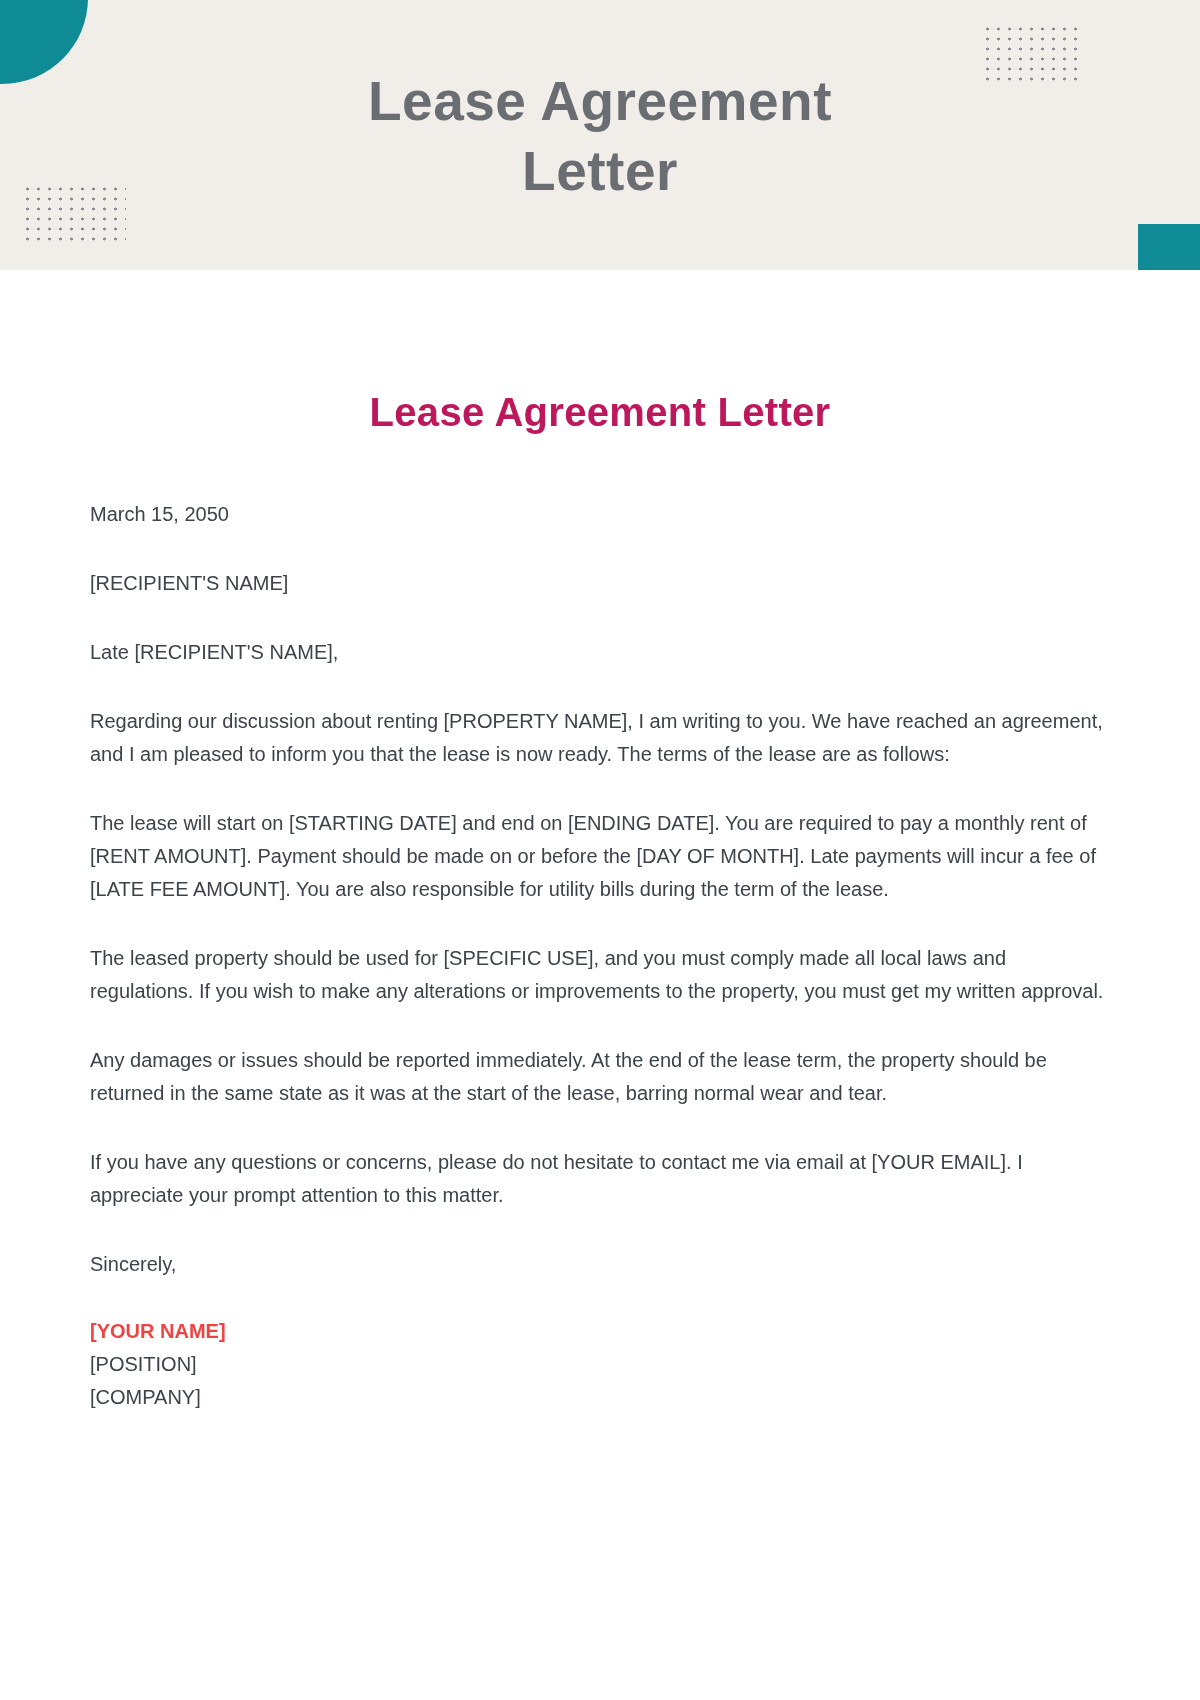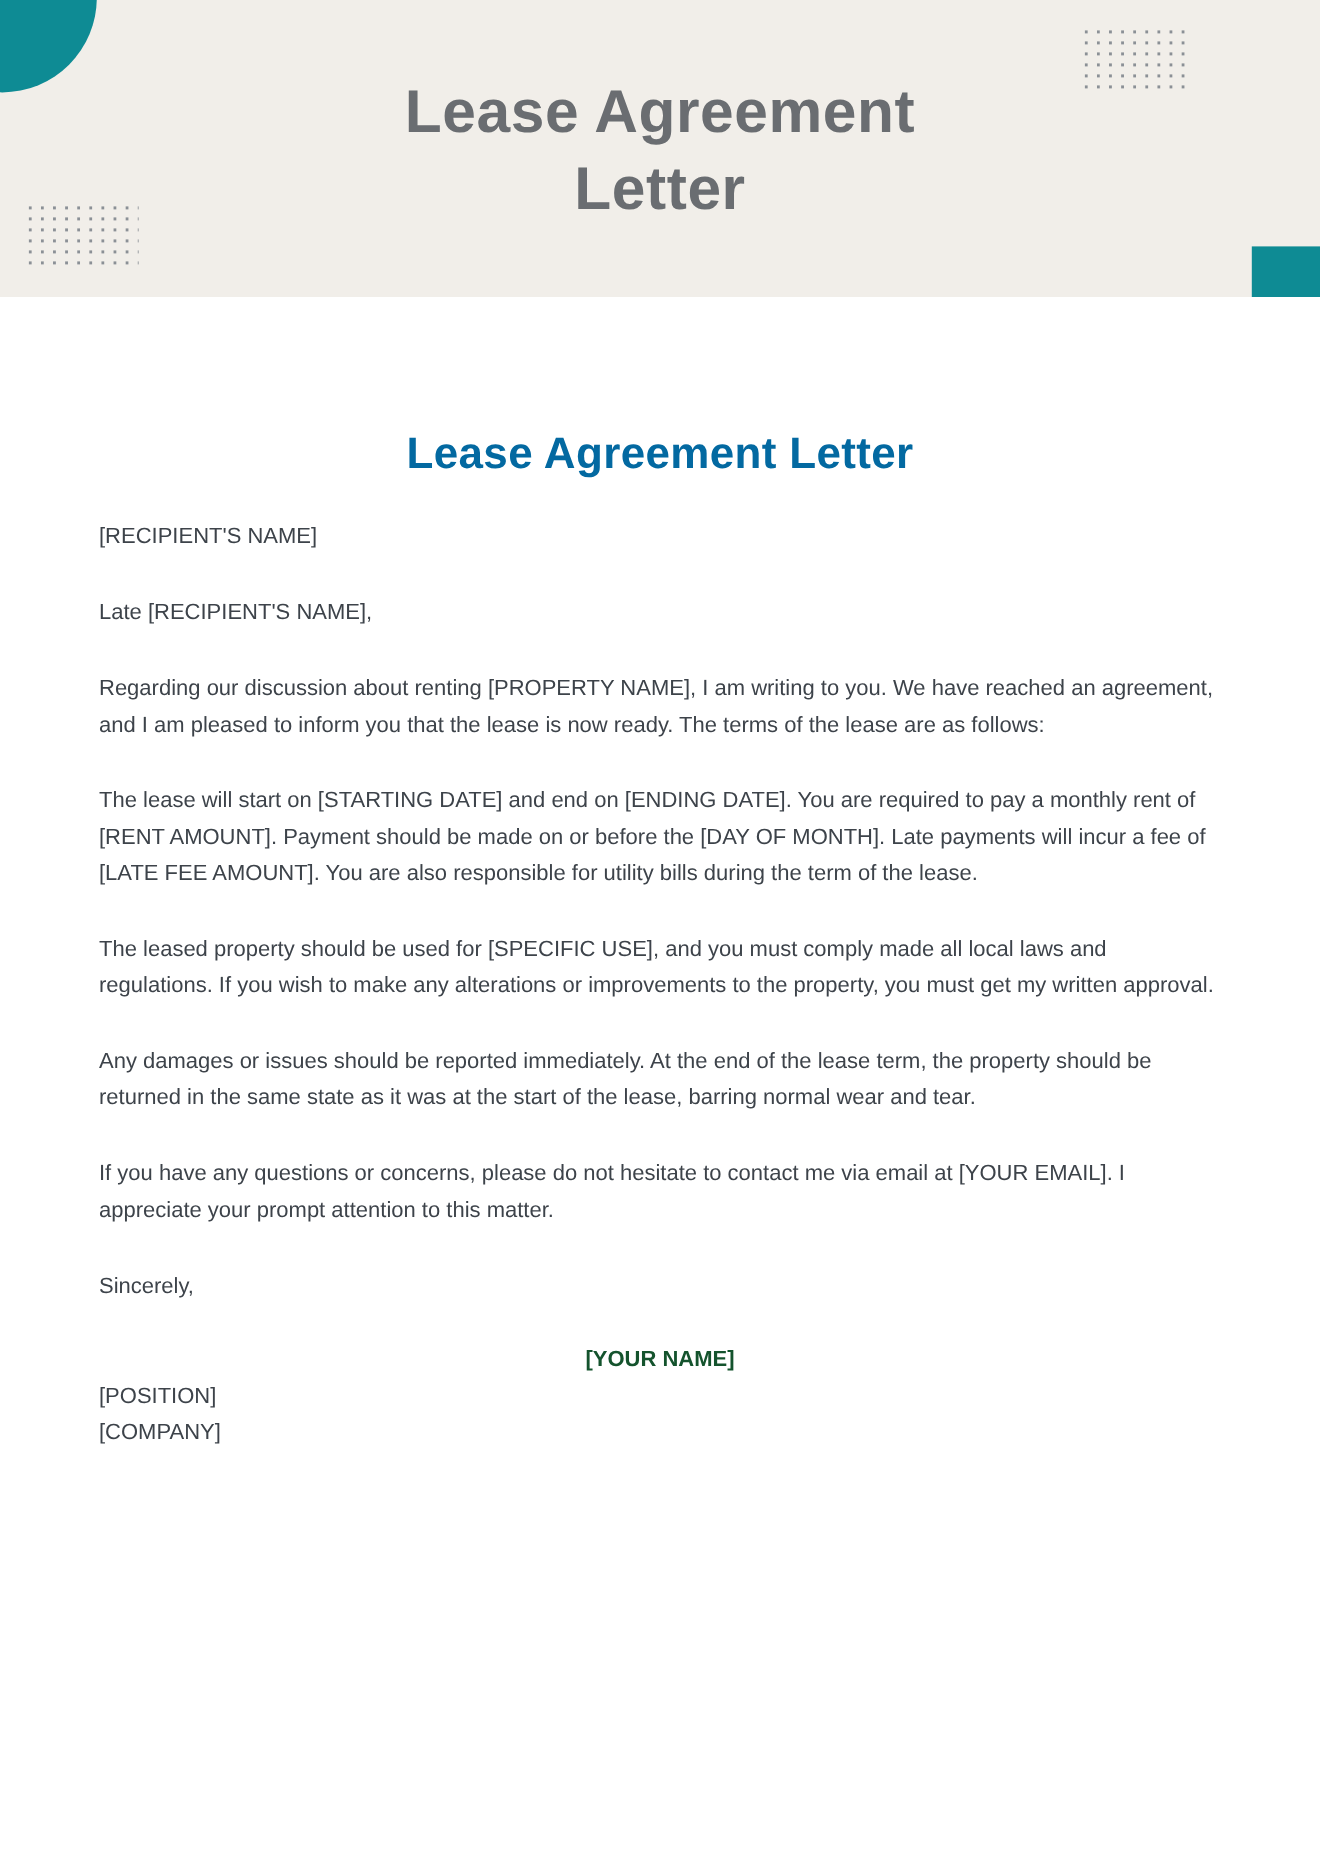--- a/index.html
+++ b/index.html
@@ -72,42 +72,41 @@
   
   .letter {
     padding: 0 90px;
     color: #3d434a;
     font-size: 20px;
     line-height: 1.65;
   }
   .letter-heading {
     margin-top: 118px;
     text-align: center;
-    color: #0369a1;
+    color: #be185d;
     font-size: 40px;
     font-weight: 700;
     letter-spacing: 0.3px;
     line-height: 1.2;
   }
   .date-line {
     margin-top: 62px;
   }
   .block {
     margin-top: 36px;
   }
   .closing-line {
     margin-top: 36px;
   }
   .signature {
     margin-top: 34px;
   }
   .sig-name {
     font-weight: 700;
-    color: #14532d;
-    text-align: center;
+    color: #ef4444;
   }
 </style>
 </head>
 <body>
 
 <div class="page">
 
   <header class="hero">
     <div class="accent-circle"></div>
     <div class="dots dots-top-right"></div>
@@ -116,20 +115,21 @@
     <h1 class="hero-title">
       <span>Lease Agreement</span>
       <span>Letter</span>
     </h1>
   </header>
 
   <main class="letter">
 
     <h2 class="letter-heading">Lease Agreement Letter</h2>
 
+    <p class="date-line">March 15, 2050</p>
 
     <div class="block">
       <div>[RECIPIENT'S NAME]</div>
     </div>
 
     <p class="block">Late [RECIPIENT'S NAME],</p>
 
     <p class="block">Regarding our discussion about renting [PROPERTY NAME], I am writing to you. We have reached an agreement, and I am pleased to inform you that the lease is now ready. The terms of the lease are as follows:</p>
 
     <p class="block">The lease will start on [STARTING DATE] and end on [ENDING DATE]. You are required to pay a monthly rent of [RENT AMOUNT]. Payment should be made on or before the [DAY OF MONTH]. Late payments will incur a fee of [LATE FEE AMOUNT]. You are also responsible for utility bills during the term of the lease.</p>

